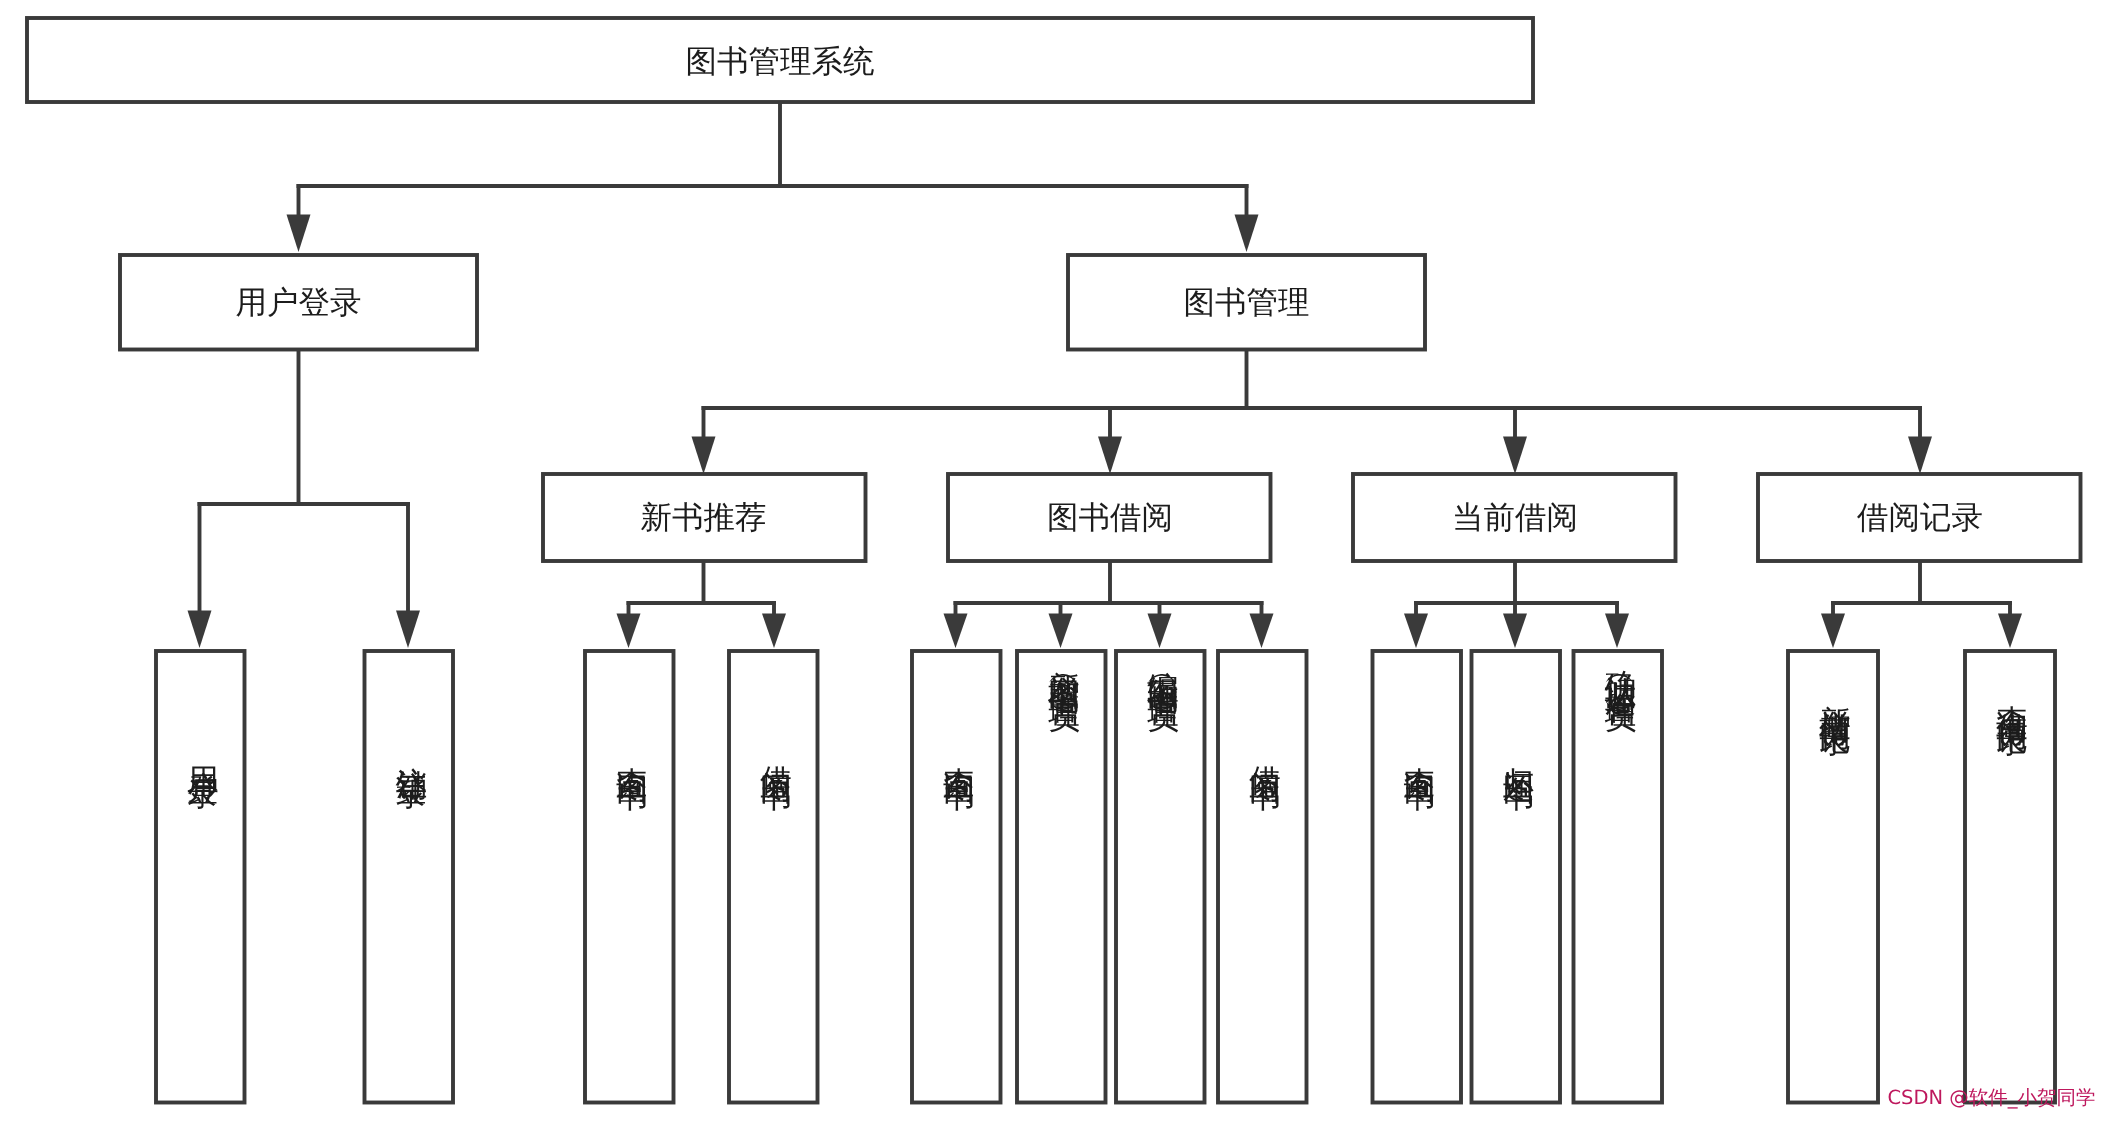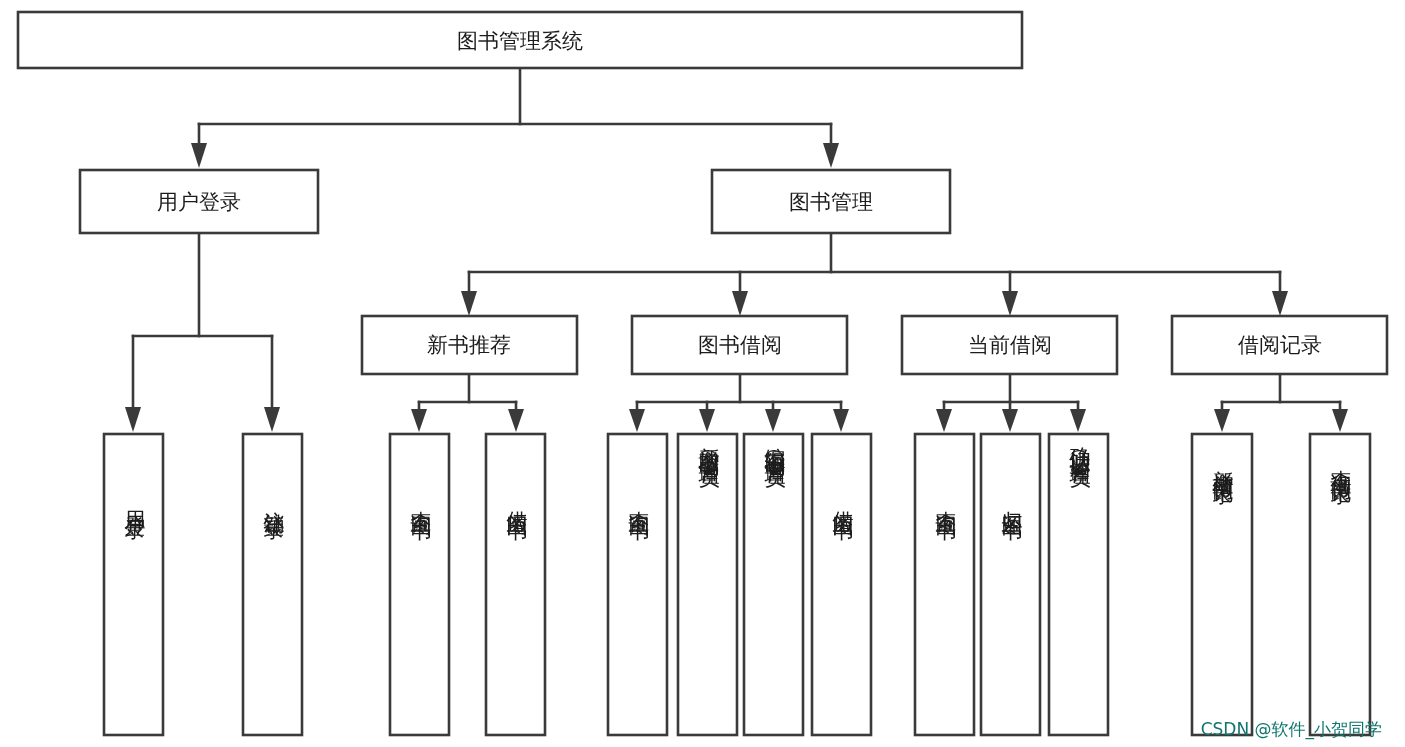--- a/index.html
+++ b/index.html
@@ -55,25 +55,25 @@
     font-size: 21px;
     fill: #1c1c1c;
     writing-mode: vertical-rl;
     text-orientation: upright;
     letter-spacing: 3px;
     dominant-baseline: middle;
     text-anchor: middle;
   }
   .watermark-text {
     position: absolute;
-    right: 23px;
+    right: 8px;
     bottom: 6px;
     font-family: "DejaVu Sans", "Liberation Sans", sans-serif;
-    font-size: 17px;
-    color: #0f766e;
+    font-size: 13px;
+    color: #be185d;
     white-space: nowrap;
     pointer-events: none;
     user-select: none;
   }
 </style>
 </head>
 <body>
 
 <div id="diagram-root">
 

